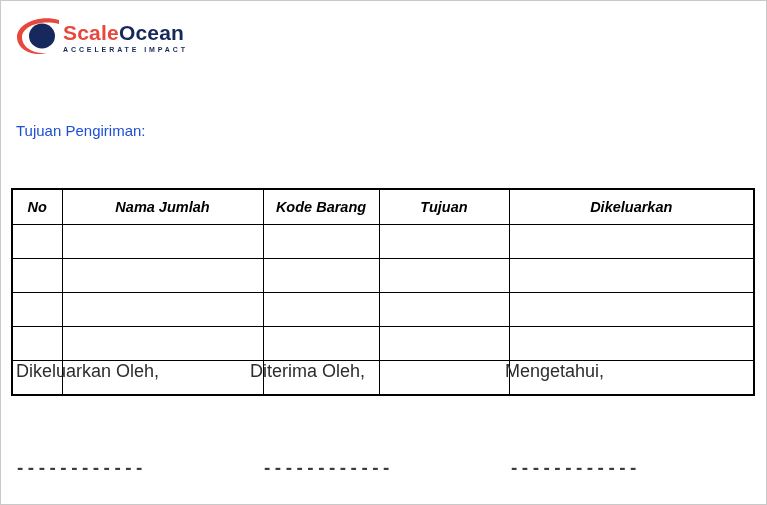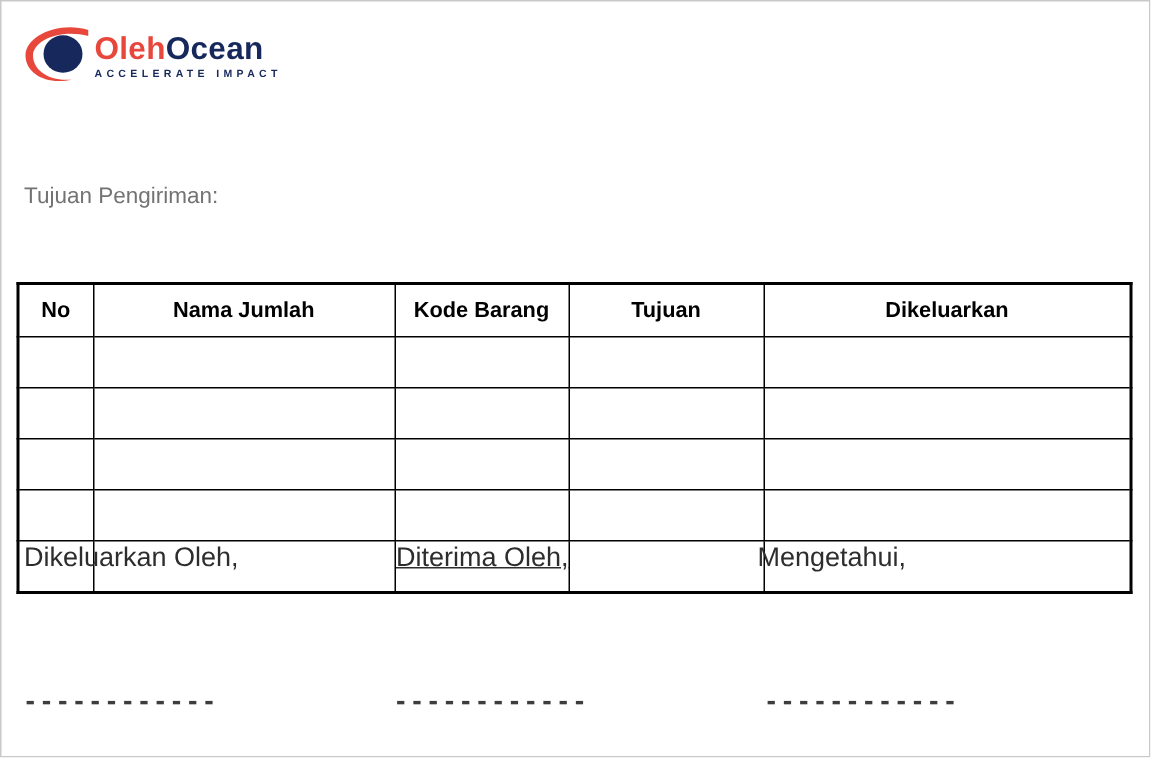--- a/index.html
+++ b/index.html
@@ -23,37 +23,37 @@
   .logo-tagline{margin-top:3px;font-size:7px;font-weight:700;letter-spacing:2.9px;color:#17295C;}
 
   
   .doc-title{
     position:absolute;left:0;top:66px;width:100%;
     text-align:center;font-size:18px;font-weight:800;
     color:#121212;letter-spacing:0.3px;
   }
 
   
-  .meta{position:absolute;left:15px;top:117px;font-size:15px;color:#737373;}
+  .meta{position:absolute;left:15px;top:117px;font-size:15px;color:#1d4ed8;}
   .meta div{line-height:26px;}
 
   
   table.goods{
     position:absolute;left:10px;top:187px;
     width:742px;border-collapse:collapse;table-layout:fixed;
     border:2px solid #000;
   }
-  table.goods th, table.goods td{border:1.5px solid #000;padding:6px 4px;}
+  table.goods th, table.goods td{border:1.5px solid #000;padding:6px 4px;font-style:italic;}
   table.goods th{height:22px;font-size:14.5px;font-weight:700;color:#000;text-align:center;}
   table.goods td{height:21px;font-size:14px;color:#222;}
 
   
   .sig-label{position:absolute;top:360px;font-size:18px;color:#2d2d2d;white-space:nowrap;}
   .sig-label.s0{left:15px;}
-  .sig-label.s1{left:263px;text-decoration:underline;}
+  .sig-label.s1{left:249px;}
   .sig-label.s2{left:504px;}
   .sig-line{
     position:absolute;top:457px;
     font-size:19px;font-weight:700;color:#3d3d3d;
     letter-spacing:4.5px;white-space:nowrap;line-height:20px;
   }
   .sig-line.s0{left:16px;}
   .sig-line.s1{left:263px;}
   .sig-line.s2{left:510px;}
 </style>
@@ -61,21 +61,21 @@
 <body>
 
 <div class="page">
 
   <div class="logo">
     <svg class="logo-icon" viewBox="0 0 44 40" xmlns="http://www.w3.org/2000/svg" aria-hidden="true">
       <path d="M44,3 C24,-3 2,7 2,20 C2,32 16,40 33,36 C18,37.5 7,30 7,20 C7,10 25,2 44,7 Z" fill="#E8473C"></path>
       <ellipse cx="27" cy="19" rx="13" ry="12.5" fill="#17295C"></ellipse>
     </svg>
     <div class="logo-text">
-      <div class="logo-brand"><span class="scale">Oleh</span><span class="ocean">Ocean</span></div>
+      <div class="logo-brand"><span class="scale">Scale</span><span class="ocean">Ocean</span></div>
       <div class="logo-tagline">ACCELERATE IMPACT</div>
     </div>
   </div>
 
 
   <div class="meta">
     <div>Tujuan Pengiriman:</div>
   </div>
 
   <table class="goods">

